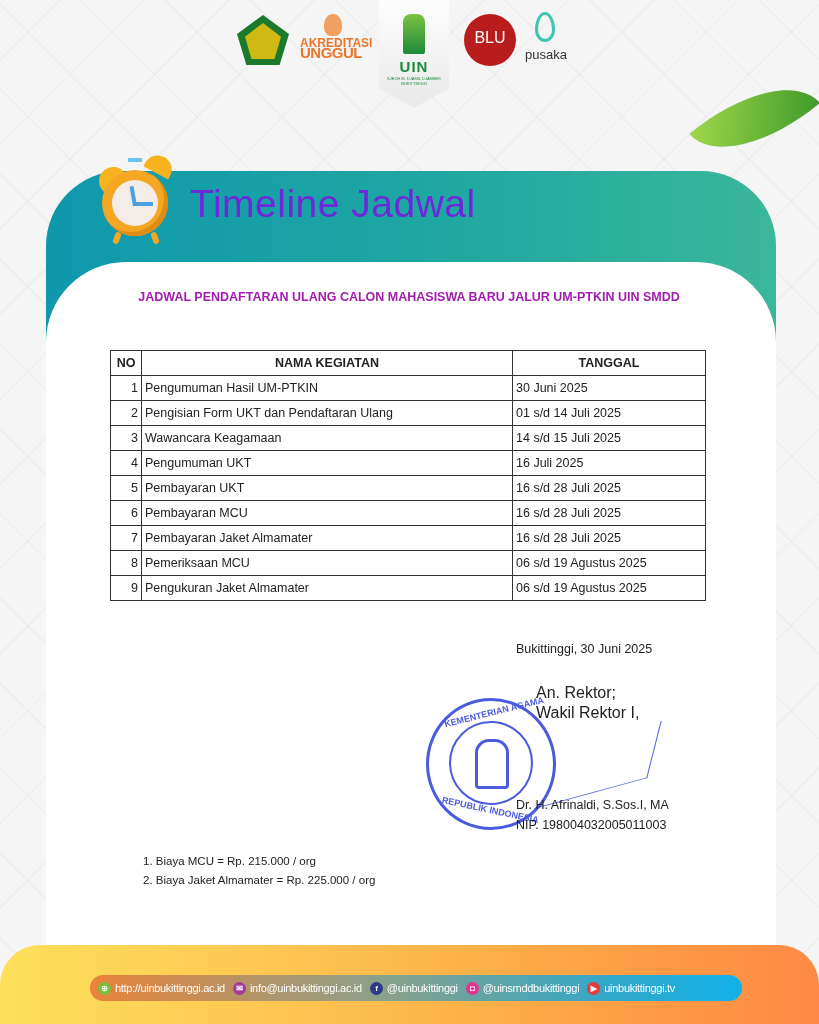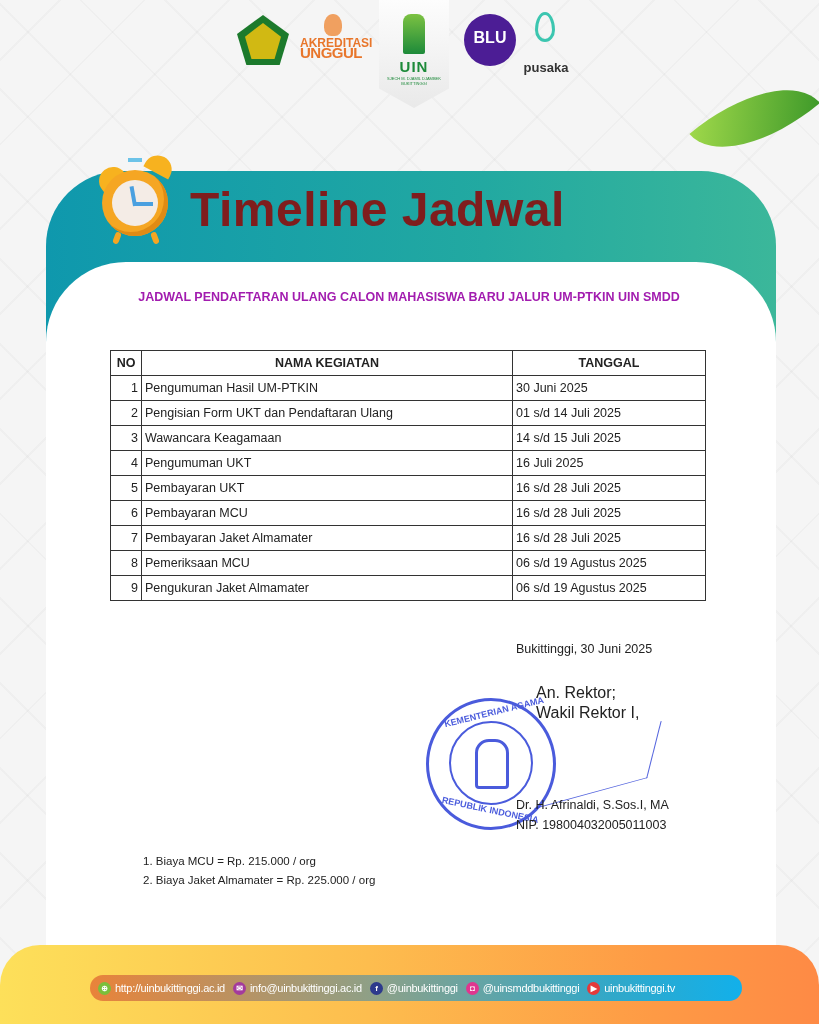--- a/index.html
+++ b/index.html
@@ -13,27 +13,27 @@
   .kemenag{left:237px;top:15px;width:52px;height:50px;background:#1c7a2c;clip-path:polygon(50% 0,100% 38%,82% 100%,18% 100%,0 38%);border:0}
   .kemenag::after{content:"";position:absolute;left:8px;top:8px;right:8px;bottom:6px;background:#f1c40f;clip-path:polygon(50% 0,100% 38%,82% 100%,18% 100%,0 38%);opacity:.85}
   .akred{left:300px;top:14px;width:66px;height:52px}
   .akred .txt1{position:absolute;top:22px;left:0;width:66px;text-align:center;font-size:12px;font-weight:bold;color:#e8762b}
   .akred .txt2{position:absolute;top:30px;left:0;width:66px;text-align:left;font-size:15px;font-weight:bold;color:#e8762b;letter-spacing:-.5px}
   .akred .circle{position:absolute;left:24px;top:0;width:18px;height:22px;border-radius:50% 50% 40% 40%;background:#f0a060}
   .uin-shield{left:379px;top:0;width:70px;height:108px;background:linear-gradient(#fdfdfd,#e9e9e9);clip-path:polygon(0 0,100% 0,100% 82%,50% 100%,0 82%);box-shadow:0 2px 6px rgba(0,0,0,.2)}
   .uin-shield .mark{position:absolute;left:24px;top:14px;width:22px;height:40px;background:linear-gradient(#7cc242,#1d8a3a);border-radius:8px 8px 2px 2px}
   .uin-shield .name{position:absolute;left:0;width:70px;top:58px;text-align:center;font-weight:bold;font-size:15px;color:#1d8a3a;letter-spacing:1px}
   .uin-shield .sub{position:absolute;left:6px;width:58px;top:76px;text-align:center;font-size:4px;color:#1d8a3a;line-height:5px}
-  .blu{left:464px;top:14px;width:52px;height:52px;border-radius:50%;background:#4c1d95;color:#fff;font-weight:bold;font-size:16px;text-align:center;line-height:48px}
+  .blu{left:464px;top:14px;width:52px;height:52px;border-radius:50%;background:#b91c1c;color:#fff;font-weight:normal;font-size:16px;text-align:center;line-height:48px}
   .pusaka{left:522px;top:12px;width:48px;height:54px}
   .pusaka .drop{position:absolute;left:13px;top:0;width:20px;height:30px;border-radius:50% 50% 50% 50%/60% 60% 40% 40%;border:3px solid #3cc6b0}
-  .pusaka .word{position:absolute;left:0;top:48px;width:48px;text-align:center;font-size:13px;font-weight:bold;color:#333}
+  .pusaka .word{position:absolute;left:0;top:35px;width:48px;text-align:center;font-size:13px;font-weight:normal;color:#333}
 
   .banner{position:absolute;left:46px;top:171px;width:730px;height:180px;border-radius:75px 75px 0 0;background:linear-gradient(90deg,#0f98ad 0%,#22a9a1 60%,#3bb79a 100%)}
-  .title{position:absolute;left:190px;top:182px;font-size:48px;font-weight:bold;color:#7f1d1d;letter-spacing:.5px}
+  .title{position:absolute;left:190px;top:182px;font-size:39px;font-weight:normal;color:#6d28d9;letter-spacing:.5px}
   .clock{position:absolute;left:92px;top:150px;width:86px;height:96px}
   .clock .bell{position:absolute;width:28px;height:18px;border-radius:28px 28px 0 0;background:#f7b21f}
   .clock .b1{left:4px;top:18px;transform:rotate(-38deg)}
   .clock .b2{left:54px;top:6px;transform:rotate(28deg)}
   .clock .body{position:absolute;left:10px;top:20px;width:66px;height:66px;border-radius:50%;background:#f5a623;box-shadow:inset -4px -4px 0 #e08b14}
   .clock .face{position:absolute;left:20px;top:30px;width:46px;height:46px;border-radius:50%;background:#f4ece6}
   .clock .h1{position:absolute;left:41px;top:36px;width:4px;height:20px;background:#4aa0e0;transform:rotate(-10deg);transform-origin:bottom}
   .clock .h2{position:absolute;left:43px;top:52px;width:18px;height:4px;background:#4aa0e0}
   .clock .knob{position:absolute;left:36px;top:8px;width:14px;height:4px;background:#6cc3e8}
   .clock .leg{position:absolute;top:82px;width:6px;height:12px;background:#f5a623;border-radius:3px}

